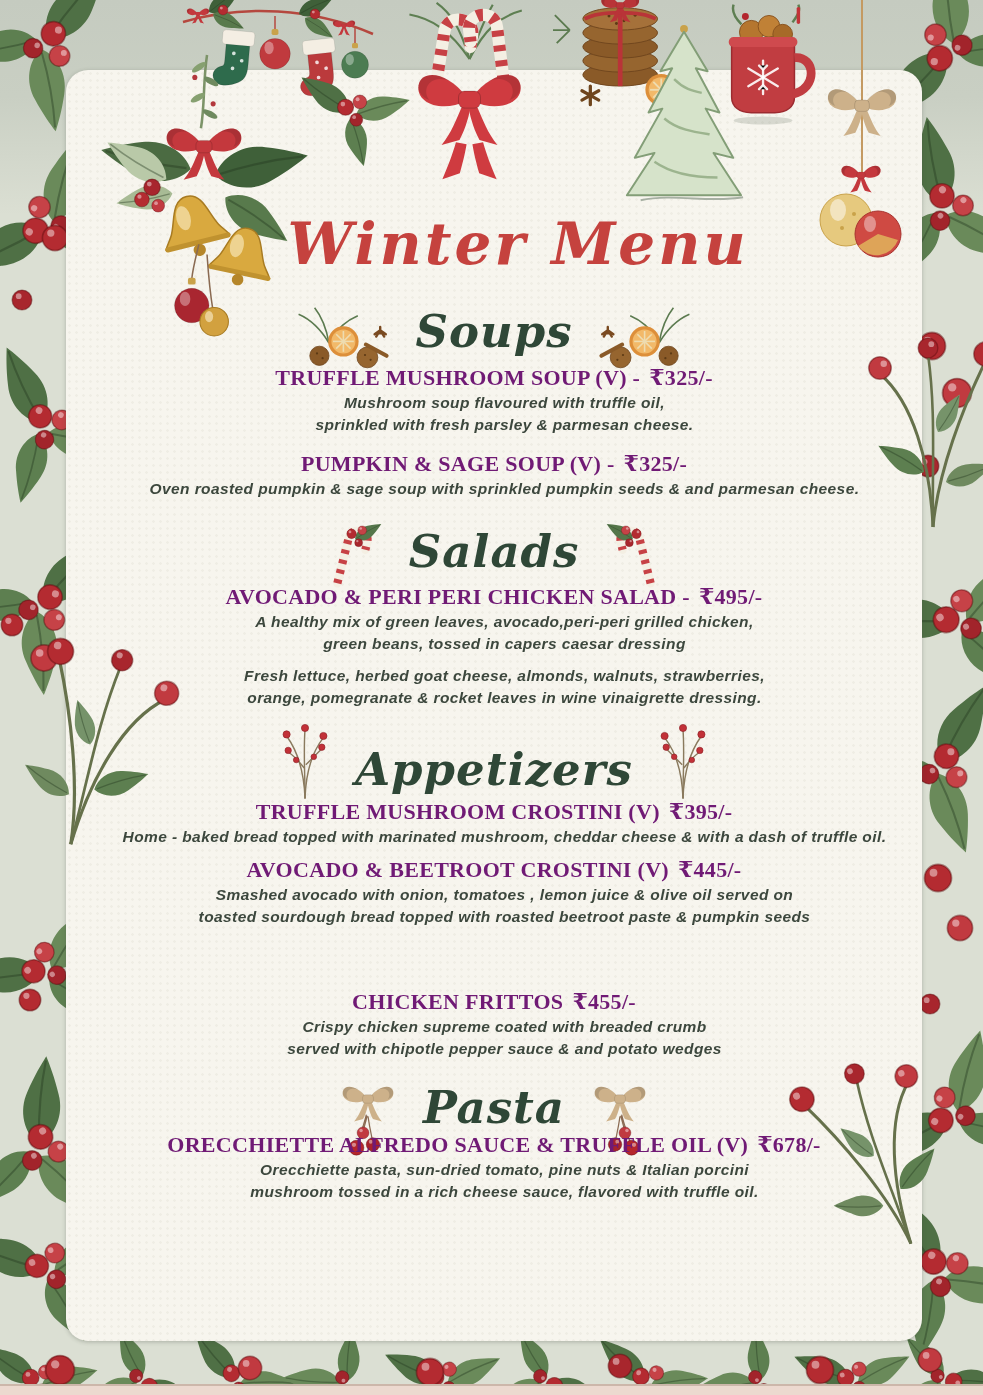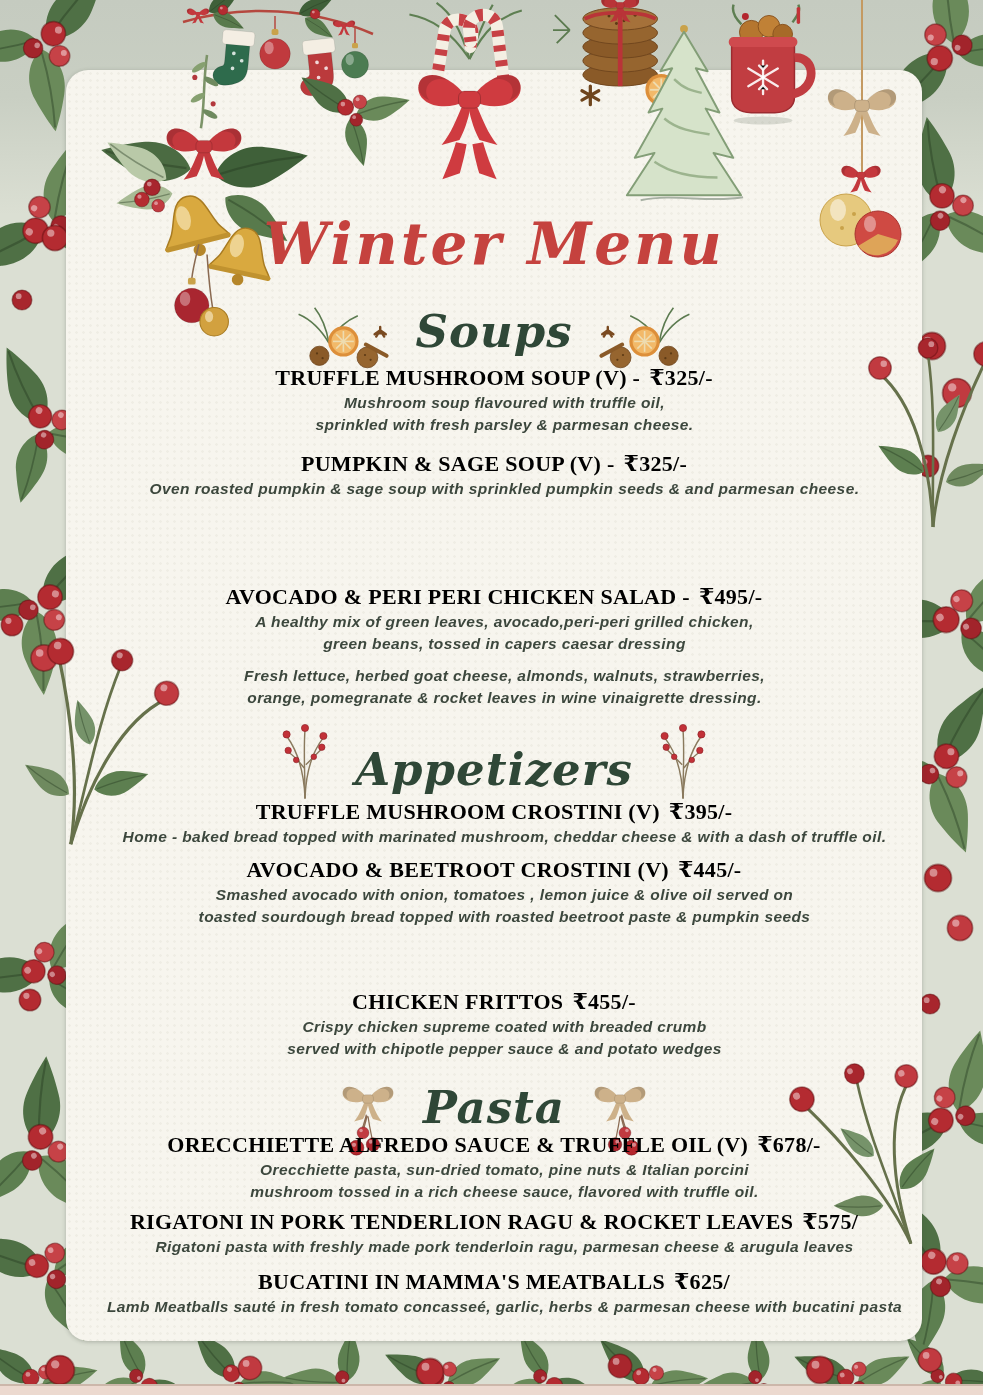--- a/index.html
+++ b/index.html
@@ -7,27 +7,27 @@
          font-family:"Liberation Serif","DejaVu Serif",serif;}
   .top-band{position:absolute;left:0;top:0;right:0;height:215px;
             background:linear-gradient(180deg,#c5cbc0 0%,#c9cfc3 45%,rgba(201,207,195,0) 100%);}
   .layer{position:absolute;left:0;top:0;width:983px;height:1395px;pointer-events:none;}
   .card{position:absolute;left:66px;top:70px;width:856px;height:1271px;background:#f7f5ee;
         border-radius:22px;box-shadow:0 1px 4px rgba(60,70,55,.3);
         background-image:radial-gradient(rgba(198,192,176,.16) 1px, transparent 1.5px);
         background-size:7px 7px;}
   .bottom-strip{position:absolute;left:0;right:0;bottom:0;height:9px;background:#ecd9cf;border-top:2px solid #ccb7aa;}
   .txt{position:absolute;left:66px;width:856px;text-align:center;z-index:6;}
-  .main-title{font:italic 700 58px/92px "DejaVu Serif",serif;color:#c5423e;letter-spacing:3px;}
+  .main-title{font:italic 700 58px/92px "DejaVu Serif",serif;color:#c5423e;letter-spacing:3px;padding-left:24px;}
   .sec-header{display:flex;align-items:center;justify-content:center;gap:22px;}
   .sec-title{font:italic 700 45px/52px "DejaVu Serif",serif;color:#2f4737;letter-spacing:1px;}
   .orn{flex:0 0 auto;}
   .orn.right{transform:scaleX(-1);}
   .orn-soups{margin-top:10px;} .orn-appetizers{margin-top:-28px;} .orn-pasta{margin-top:20px;}
-  .mi .nm{font:700 22px/28px "Liberation Serif","DejaVu Serif",serif;color:#000000;letter-spacing:.3px;}
+  .mi .nm{font:700 22px/28px "Liberation Serif","DejaVu Serif",serif;color:#701a75;letter-spacing:.3px;}
   .mi .nm .price{margin-left:9px;}
   .mi .ds{font:italic 700 15.5px/22px "Liberation Sans","DejaVu Sans",sans-serif;color:#3c473d;letter-spacing:.4px;margin-left:21px;}
   .mi .ds:first-of-type{margin-top:5px;}
 </style>
 </head>
 <body>
 
 <div class="stage">
 
   <svg width="0" height="0" style="position:absolute" aria-hidden="true">
@@ -430,20 +430,29 @@
   <div class="txt mi" style="top:364px">
     <div class="nm"><span>TRUFFLE MUSHROOM SOUP (V) -</span><span class="price">₹325/-</span></div>
     <div class="ds">Mushroom soup flavoured with truffle oil,</div>
     <div class="ds">sprinkled with fresh parsley &amp; parmesan cheese.</div>
   </div>
   <div class="txt mi" style="top:450px">
     <div class="nm"><span>PUMPKIN &amp; SAGE SOUP (V) -</span><span class="price">₹325/-</span></div>
     <div class="ds">Oven roasted pumpkin &amp; sage soup with sprinkled pumpkin seeds &amp; and parmesan cheese.</div>
   </div>
 
+  <div class="txt sec-header" style="top:514px">
+    <svg class="orn" width="62" height="76" viewBox="0 0 70 85">
+        <use href="#caneHollyS"></use>
+      </svg>
+    <span class="sec-title">Salads</span>
+    <svg class="orn right" width="62" height="76" viewBox="0 0 70 85">
+        <use href="#caneHollyS"></use>
+      </svg>
+  </div>
   <div class="txt mi" style="top:583px">
     <div class="nm"><span>AVOCADO &amp; PERI PERI CHICKEN SALAD -</span><span class="price">₹495/-</span></div>
     <div class="ds">A healthy mix of green leaves, avocado,peri-peri grilled chicken,</div>
     <div class="ds">green beans, tossed in capers caesar dressing</div>
   </div>
   <div class="txt mi" style="top:660px">
     <div class="ds">Fresh lettuce, herbed goat cheese, almonds, walnuts, strawberries,</div>
     <div class="ds">orange, pomegranate &amp; rocket leaves in wine vinaigrette dressing.</div>
   </div>
 
@@ -478,23 +487,15 @@
     <span class="sec-title">Pasta</span>
     <svg class="orn right orn-pasta" width="66" height="84" viewBox="0 0 80 100">
         <use href="#bowBerryS"></use>
       </svg>
   </div>
   <div class="txt mi" style="top:1131px">
     <div class="nm"><span>ORECCHIETTE ALFREDO SAUCE &amp; TRUFFLE OIL (V)</span><span class="price">₹678/-</span></div>
     <div class="ds">Orecchiette pasta, sun-dried tomato, pine nuts &amp; Italian porcini</div>
     <div class="ds">mushroom tossed in a rich cheese sauce, flavored with truffle oil.</div>
   </div>
-  <div class="txt mi" style="top:1208px">
-    <div class="nm"><span>RIGATONI IN PORK TENDERLION RAGU &amp; ROCKET LEAVES</span><span class="price">₹575/</span></div>
-    <div class="ds">Rigatoni pasta with freshly made pork tenderloin ragu, parmesan cheese &amp; arugula leaves</div>
-  </div>
-  <div class="txt mi" style="top:1268px">
-    <div class="nm"><span>BUCATINI IN MAMMA'S MEATBALLS</span><span class="price">₹625/</span></div>
-    <div class="ds">Lamb Meatballs sauté in fresh tomato concasseé, garlic, herbs &amp; parmesan cheese with bucatini pasta</div>
-  </div>
 
   <div class="bottom-strip"></div>
 </div>
 
 </body></html>

